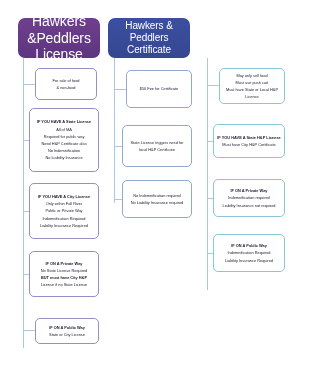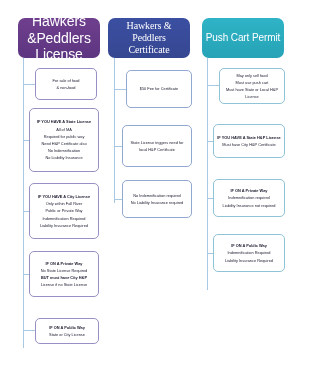--- a/index.html
+++ b/index.html
@@ -37,21 +37,20 @@
   }
   .header-license {
     left: 18px; width: 82px; height: 40px;
     background: linear-gradient(180deg, #6f3f8e 0%, #5d3580 100%);
     font-size: 14px;
   }
   .header-cert {
     left: 108px; width: 82px; height: 40px;
     background: linear-gradient(180deg, #3b4fa2 0%, #364791 100%);
     font-size: 10px;
-    font-family: Liberation Serif, serif;
   }
   .header-pushcart {
     left: 202px; width: 82px; height: 40px;
     background: linear-gradient(180deg, #2fb3c6 0%, #27a3b6 100%);
     font-size: 10px;
   }
 
   .trunk {
     position: absolute;
     width: 1px;
@@ -158,25 +157,20 @@
   <div class="node blue" style="left:122px; top:125px; width:70px; height:42px;">
     <span class="line">State License triggers need for</span>
     <span class="line">local H&amp;P Certificate</span>
   </div>
 
   <div class="node blue" style="left:122px; top:180px; width:70px; height:38px;">
     <span class="line">No Indemnification required</span>
     <span class="line">No Liability Insurance required</span>
   </div>
 
-  <div class="header header-pushcart">
-    <div>
-      <span>Push Cart Permit</span>
-    </div>
-  </div>
 
   <div class="trunk" style="left:207px; top:58px; height:232px;"></div>
 
   <div class="stub" style="left:207px; top:85px;  width:12px;"></div>
   <div class="stub" style="left:207px; top:141px; width:12px;"></div>
   <div class="stub" style="left:207px; top:198px; width:12px;"></div>
   <div class="stub" style="left:207px; top:253px; width:12px;"></div>
 
   <div class="node teal" style="left:219px; top:68px; width:66px; height:36px;">
     <span class="line">May only sell food</span>

